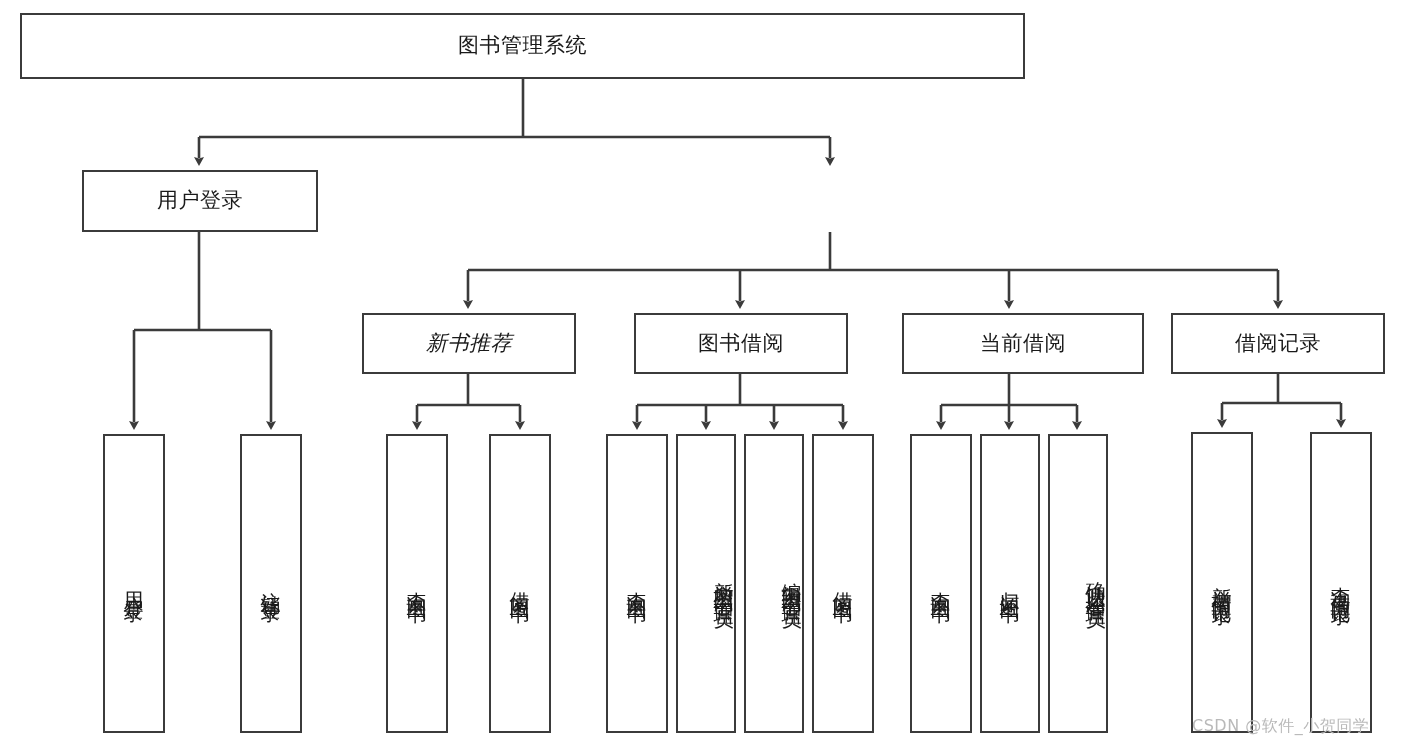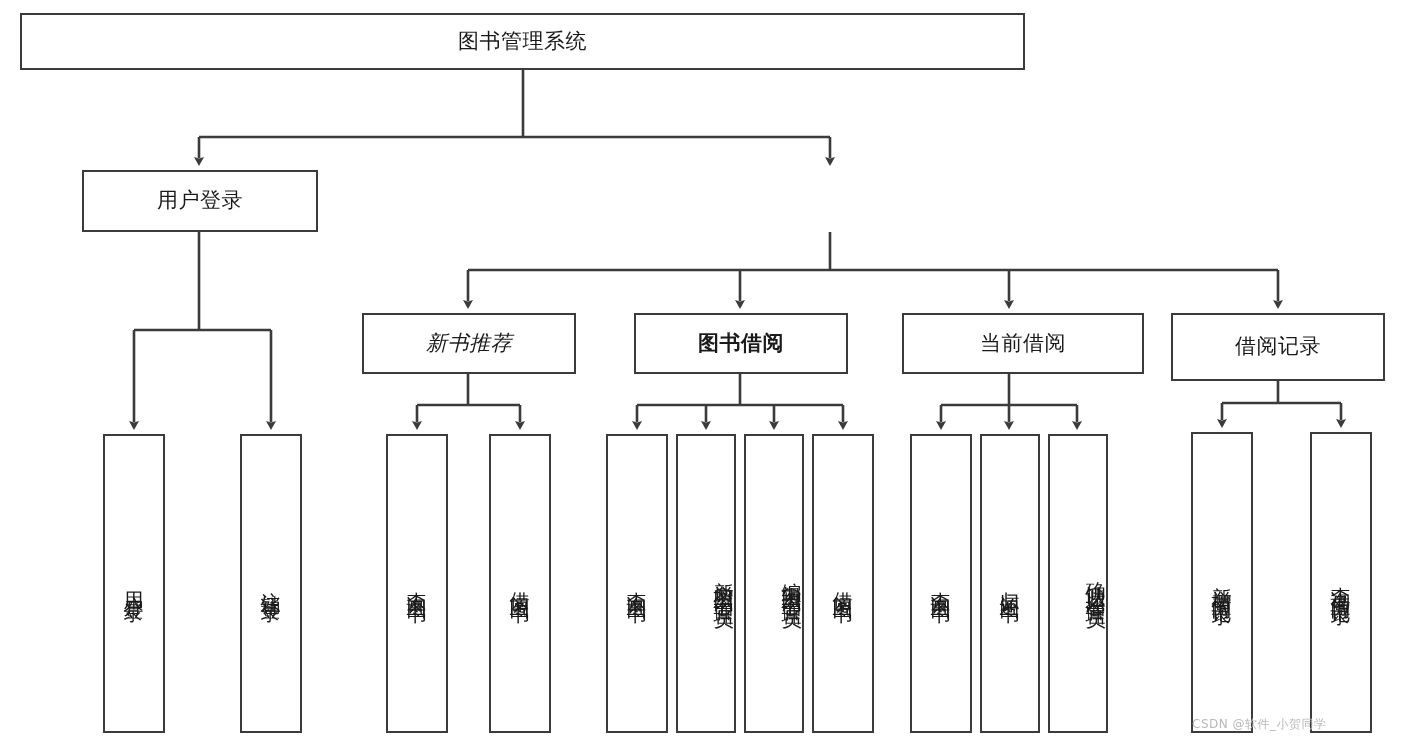--- a/index.html
+++ b/index.html
@@ -47,21 +47,21 @@
   .node-v {
     font-size: 20px;
     writing-mode: vertical-rl;
     text-orientation: upright;
     letter-spacing: 4px;
     line-height: 1.0;
     white-space: nowrap;
   }
   .watermark {
     position: absolute;
-    font-size: 12px;
+    font-size: 16px;
     color: #b9b9b9;
     white-space: nowrap;
     letter-spacing: 0.5px;
   }
 </style>
 </head>
 <body>
 
 <div id="canvas">
 
@@ -108,38 +108,38 @@
       <path d="M1009,405 L1009,422" marker-end="url(#arrow)"></path>
       <path d="M1077,405 L1077,422" marker-end="url(#arrow)"></path>
 
       <path d="M1278,374 L1278,403"></path>
       <path d="M1222,403 L1341,403"></path>
       <path d="M1222,403 L1222,420" marker-end="url(#arrow)"></path>
       <path d="M1341,403 L1341,420" marker-end="url(#arrow)"></path>
     </g>
   </svg>
 
-  <div class="node node-h node-root" style="left:20px; top:13px; width:1005px; height:57px;text-align:right;">
+  <div class="node node-h node-root" style="left:20px; top:13px; width:1005px; height:66px;text-align:right;">
     <span>图书管理系统</span>
   </div>
 
   <div class="node node-h" style="left:82px; top:170px; width:236px; height:62px;">
     <span>用户登录</span>
   </div>
 
   <div class="node node-h" style="left:362px; top:313px; width:214px; height:61px;font-style:italic;">
     <span>新书推荐</span>
   </div>
-  <div class="node node-h" style="left:634px; top:313px; width:214px; height:61px;font-weight:bold;">
+  <div class="node node-h" style="left:634px; top:313px; width:214px; height:61px;">
     <span>图书借阅</span>
   </div>
   <div class="node node-h" style="left:902px; top:313px; width:242px; height:61px;">
     <span>当前借阅</span>
   </div>
-  <div class="node node-h" style="left:1171px; top:313px; width:214px; height:68px;">
+  <div class="node node-h" style="left:1171px; top:313px; width:214px; height:61px;">
     <span>借阅记录</span>
   </div>
 
   <div class="node node-v" style="left:103px; top:434px; width:62px; height:299px;">
     <span>用户登录</span>
   </div>
   <div class="node node-v" style="left:240px; top:434px; width:62px; height:299px;">
     <span>注销登录</span>
   </div>
 

